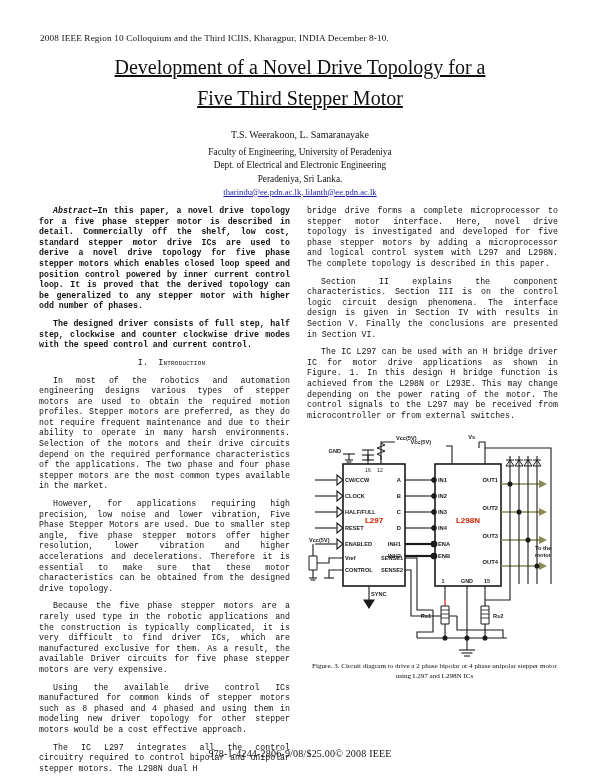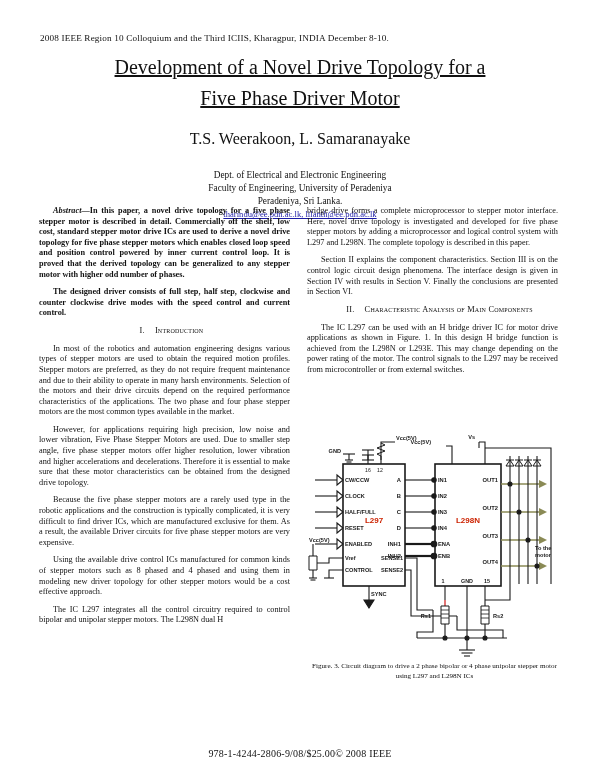--- a/index.html
+++ b/index.html
@@ -42,22 +42,22 @@
   .authors {
     position: absolute;
     left: 40px;
     right: 40px;
     top: 128px;
     text-align: center;
     font-size: 9.3px;
     line-height: 1.42;
   }
   .authors .names {
-    font-size: 16px;
-    margin-bottom: 18px;
+    font-size: 10px;
+    margin-bottom: 4px;
   }
   .authors .email {
     color: #1a1aa6;
     text-decoration: underline;
     font-size: 8.6px;
   }
 
   .col {
     position: absolute;
     top: 206px;
@@ -65,20 +65,21 @@
     font-size: 8.25px;
     line-height: 1.285;
     text-align: justify;
   }
   .col-left { left: 39px; }
   .col-right { left: 307px; }
 
   .col p {
     margin: 0 0 7px 0;
     text-indent: 14px;
+    font-family: Liberation Mono, monospace;
   }
   .col p.noindent { text-indent: 0; }
   .abstract {
     font-weight: bold;
     text-indent: 14px;
   }
   .abstract .lead {
     font-style: italic;
     font-weight: bold;
   }
@@ -124,27 +125,27 @@
 </style>
 </head>
 <body>
 
 <div class="page">
 
   <div class="conf-line">2008 IEEE Region 10 Colloquium and the Third ICIIS, Kharagpur, INDIA December 8-10.</div>
 
   <div class="title">
     <div>Development of a Novel Drive Topology for a</div>
-    <div>Five Phase Driver Motor</div>
+    <div>Five Third Stepper Motor</div>
   </div>
 
   <div class="authors">
     <div class="names">T.S. Weerakoon, L. Samaranayake</div>
+    <div>Faculty of Engineering, University of Peradeniya</div>
     <div>Dept. of Electrical and Electronic Engineering</div>
-    <div>Faculty of Engineering, University of Peradeniya</div>
     <div>Peradeniya, Sri Lanka.</div>
     <div class="email">tharindu@ee.pdn.ac.lk, lilanth@ee.pdn.ac.lk</div>
   </div>
 
   <div class="col col-left">
     <p class="abstract"><span class="lead">Abstract—</span><span>In this paper, a novel drive topology for a five phase stepper motor is described in detail. Commercially off the shelf, low cost, standard stepper motor drive ICs are used to derive a novel drive topology for five phase stepper motors which enables closed loop speed and position control powered by inner current control loop. It is proved that the derived topology can be generalized to any stepper motor with higher odd number of phases.</span></p>
     <p class="abstract">The designed driver consists of full step, half step, clockwise and counter clockwise drive modes with the speed control and current control.</p>
 
     <p class="sec-head"><span class="num">I.</span><span>Introduction</span></p>
 
@@ -152,21 +153,20 @@
     <p>However, for applications requiring high precision, low noise and lower vibration, Five Phase Stepper Motors are used. Due to smaller step angle, five phase stepper motors offer higher resolution, lower vibration and higher accelerations and decelerations. Therefore it is essential to make sure that these motor characteristics can be obtained from the designed drive topology.</p>
     <p>Because the five phase stepper motors are a rarely used type in the robotic applications and the construction is typically complicated, it is very difficult to find driver ICs, which are manufactured exclusive for them. As a result, the available Driver circuits for five phase stepper motors are very expensive.</p>
     <p>Using the available drive control ICs manufactured for common kinds of stepper motors such as 8 phased and 4 phased and using them in modeling new driver topology for other stepper motors would be a cost effective approach.</p>
     <p>The IC L297 integrates all the control circuitry required to control bipolar and unipolar stepper motors. The L298N dual H</p>
   </div>
 
   <div class="col col-right">
     <p class="noindent">bridge drive forms a complete microprocessor to stepper motor interface. Here, novel drive topology is investigated and developed for five phase stepper motors by adding a microprocessor and logical control system with L297 and L298N. The complete topology is described in this paper.</p>
     <p>Section II explains the component characteristics. Section III is on the control logic circuit design phenomena. The interface design is given in Section IV with results in Section V. Finally the conclusions are presented in Section VI.</p>
 
-    <p class="sec-head"><span class="num">II.</span><span>Characteristic Analysis of Main Components</span></p>
 
     <p>The IC L297 can be used with an H bridge driver IC for motor drive applications as shown in Figure. 1. In this design H bridge function is achieved from the L298N or L293E. This may change depending on the power rating of the motor. The control signals to the L297 may be received from microcontroller or from external switches.</p>
   </div>
 
   <div class="figure">
     <svg class="fig-svg" width="255" height="252" viewBox="0 0 255 252" xmlns="http://www.w3.org/2000/svg">
       <g fill="none" stroke="#1a1a1a" stroke-width="1.1">
 
         <rect x="36" y="40" width="62" height="122" stroke-width="1.6"></rect>
 

